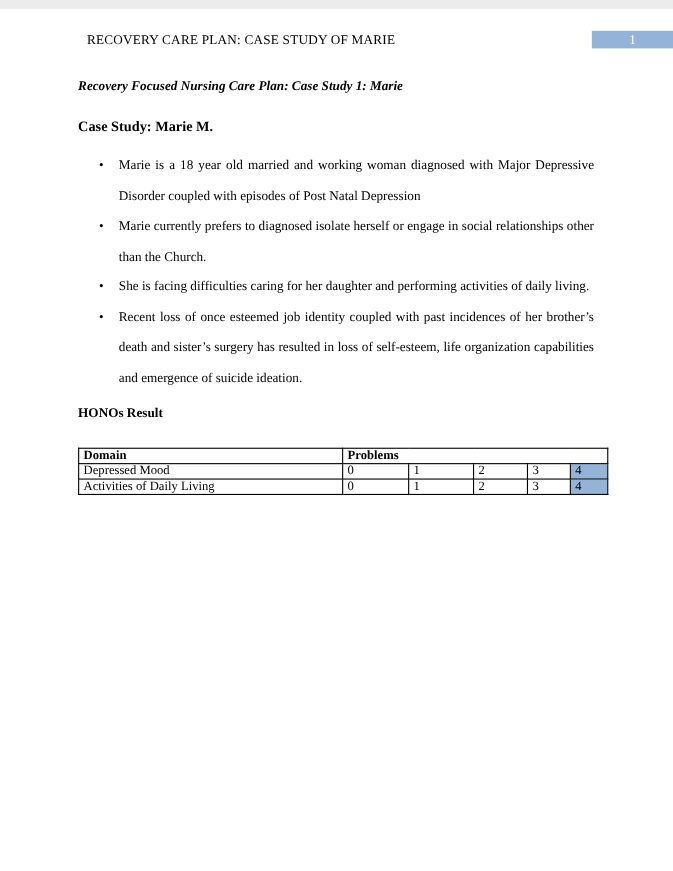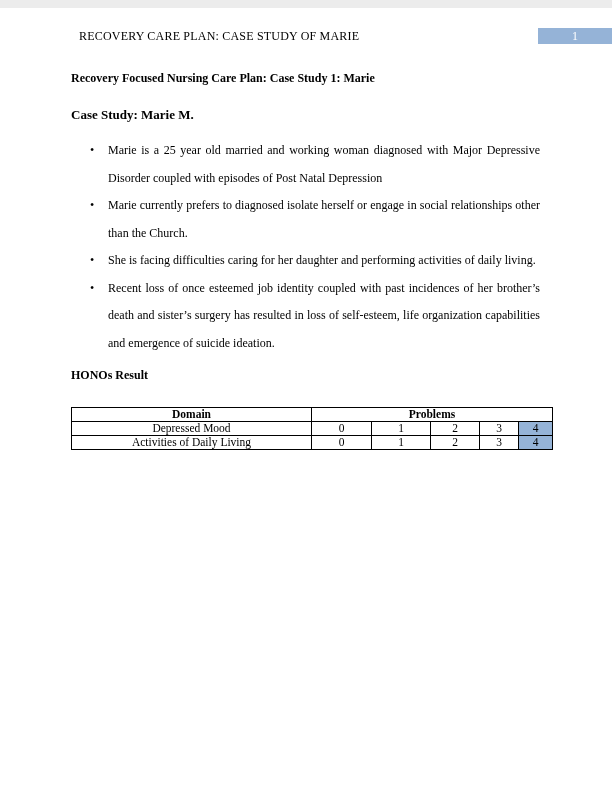--- a/index.html
+++ b/index.html
@@ -42,20 +42,21 @@
     font-size: 12px;
     color: #ffffff;
   }
   .doc-title {
     position: absolute;
     top: 71px;
     left: 71px;
     font-size: 12px;
     font-weight: bold;
     white-space: nowrap;
+    font-style: italic;
   }
   .doc-subtitle {
     position: absolute;
     top: 107px;
     left: 71px;
     font-size: 13px;
     font-weight: bold;
     white-space: nowrap;
   }
   .bullet-list {
@@ -100,21 +101,20 @@
     table-layout: fixed;
     font-size: 11.5px;
   }
   .honos-table td {
     border: 1px solid #000000;
     padding: 0 4px;
     height: 13px;
     line-height: 13px;
     overflow: hidden;
     white-space: nowrap;
-    text-align: center;
   }
   .honos-table .th {
     font-weight: bold;
   }
   .col-domain  { width: 240px; }
   .col-s0 { width: 60px; }
   .col-s1 { width: 59px; }
   .col-s2 { width: 49px; }
   .col-s3 { width: 39px; }
   .col-s4 { width: 34px; }
@@ -132,21 +132,21 @@
     <span>1</span>
   </div>
 
   <div class="doc-title">Recovery Focused Nursing Care Plan: Case Study 1: Marie</div>
 
   <div class="doc-subtitle">Case Study: Marie M.</div>
 
   <ul class="bullet-list">
     <li class="bullet-item">
       <span class="bullet-marker">•</span>
-      <span class="bullet-text">Marie is a 25 year old married and working woman diagnosed with Major Depressive Disorder coupled with episodes of Post Natal Depression</span>
+      <span class="bullet-text">Marie is a 18 year old married and working woman diagnosed with Major Depressive Disorder coupled with episodes of Post Natal Depression</span>
     </li>
     <li class="bullet-item">
       <span class="bullet-marker">•</span>
       <span class="bullet-text">Marie currently prefers to diagnosed isolate herself or engage in social relationships other than the Church.</span>
     </li>
     <li class="bullet-item">
       <span class="bullet-marker">•</span>
       <span class="bullet-text">She is facing difficulties caring for her daughter and performing activities of daily living.</span>
     </li>
     <li class="bullet-item">

